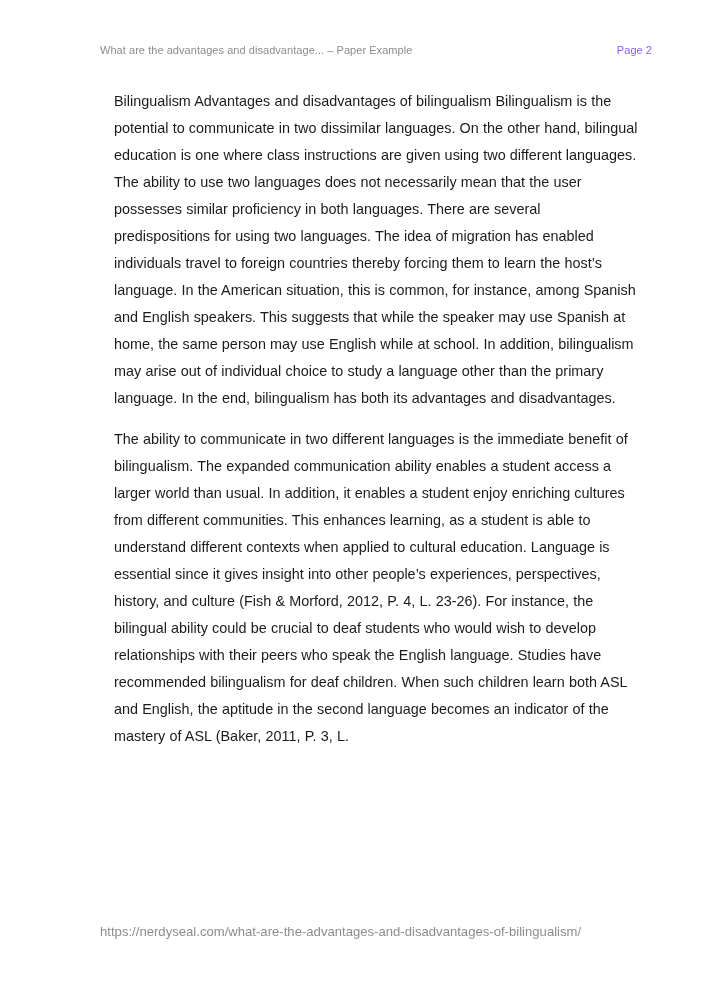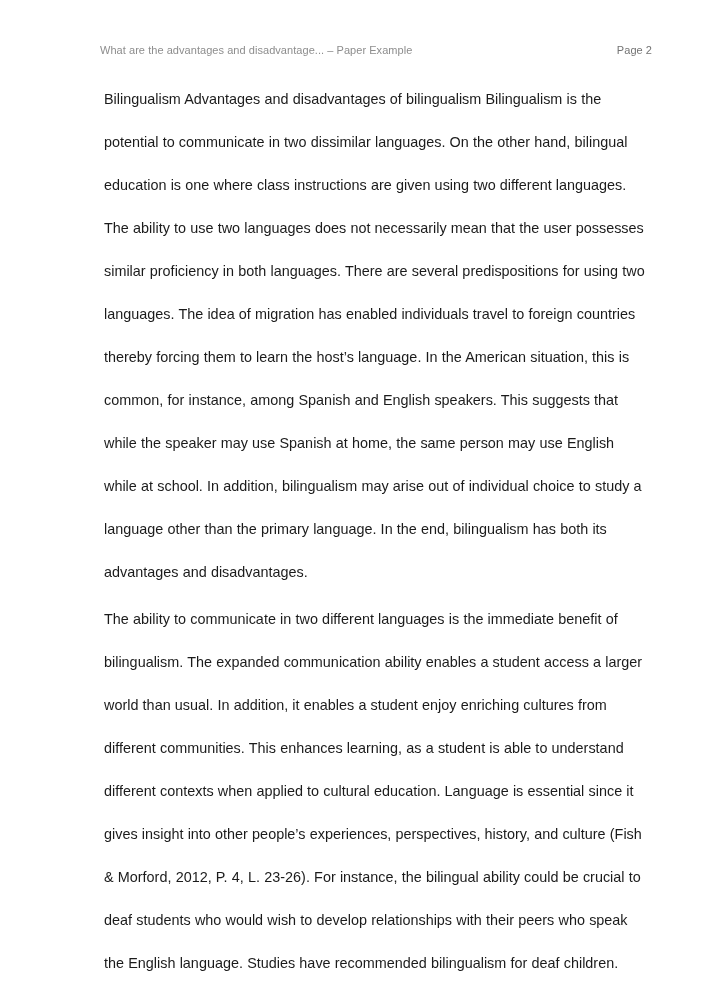--- a/index.html
+++ b/index.html
@@ -38,35 +38,35 @@
     font-size: 11px;
     line-height: 20px;
     color: #8d8d8d;
     letter-spacing: 0.05px;
     white-space: nowrap;
   }
   .header-title {
     color: #8d8d8d;
   }
   .header-pagenum {
-    color: #737373;
+    color: #8b5cf6;
     padding-right: 1px;
   }
 
   
   .doc-body {
     position: absolute;
     left: 100px;
     top: 74px;
     width: 553px;
   }
   .doc-body p {
-    margin: 4px;
+    margin: 14px;
     font-size: 14.4px;
-    line-height: 43px;
+    line-height: 27px;
     color: #1b1b1b;
     text-align: left;
     letter-spacing: 0.005px;
     word-spacing: 0.2px;
   }
 
   
   .page-footer {
     position: absolute;
     left: 100px;
@@ -87,14 +87,15 @@
   <div class="page-header">
     <span class="header-title">What are the advantages and disadvantage... – Paper Example</span>
     <span class="header-pagenum">Page 2</span>
   </div>
 
   <div class="doc-body">
     <p>Bilingualism Advantages and disadvantages of bilingualism Bilingualism is the potential to communicate in two dissimilar languages. On the other hand, bilingual education is one where class instructions are given using two different languages. The ability to use two languages does not necessarily mean that the user possesses similar proficiency in both languages. There are several predispositions for using two languages. The idea of migration has enabled individuals travel to foreign countries thereby forcing them to learn the host’s language. In the American situation, this is common, for instance, among Spanish and English speakers. This suggests that while the speaker may use Spanish at home, the same person may use English while at school. In addition, bilingualism may arise out of individual choice to study a language other than the primary language. In the end, bilingualism has both its advantages and disadvantages.</p>
     <p>The ability to communicate in two different languages is the immediate benefit of bilingualism. The expanded communication ability enables a student access a larger world than usual. In addition, it enables a student enjoy enriching cultures from different communities. This enhances learning, as a student is able to understand different contexts when applied to cultural education. Language is essential since it gives insight into other people’s experiences, perspectives, history, and culture (Fish &amp; Morford, 2012, P. 4, L. 23-26). For instance, the bilingual ability could be crucial to deaf students who would wish to develop relationships with their peers who speak the English language. Studies have recommended bilingualism for deaf children. When such children learn both ASL and English, the aptitude in the second language becomes an indicator of the mastery of ASL (Baker, 2011, P. 3, L.</p>
   </div>
 
+  <div class="page-footer">https://nerdyseal.com/what-are-the-advantages-and-disadvantages-of-bilingualism/</div>
 
 </div>
 
 </body></html>

